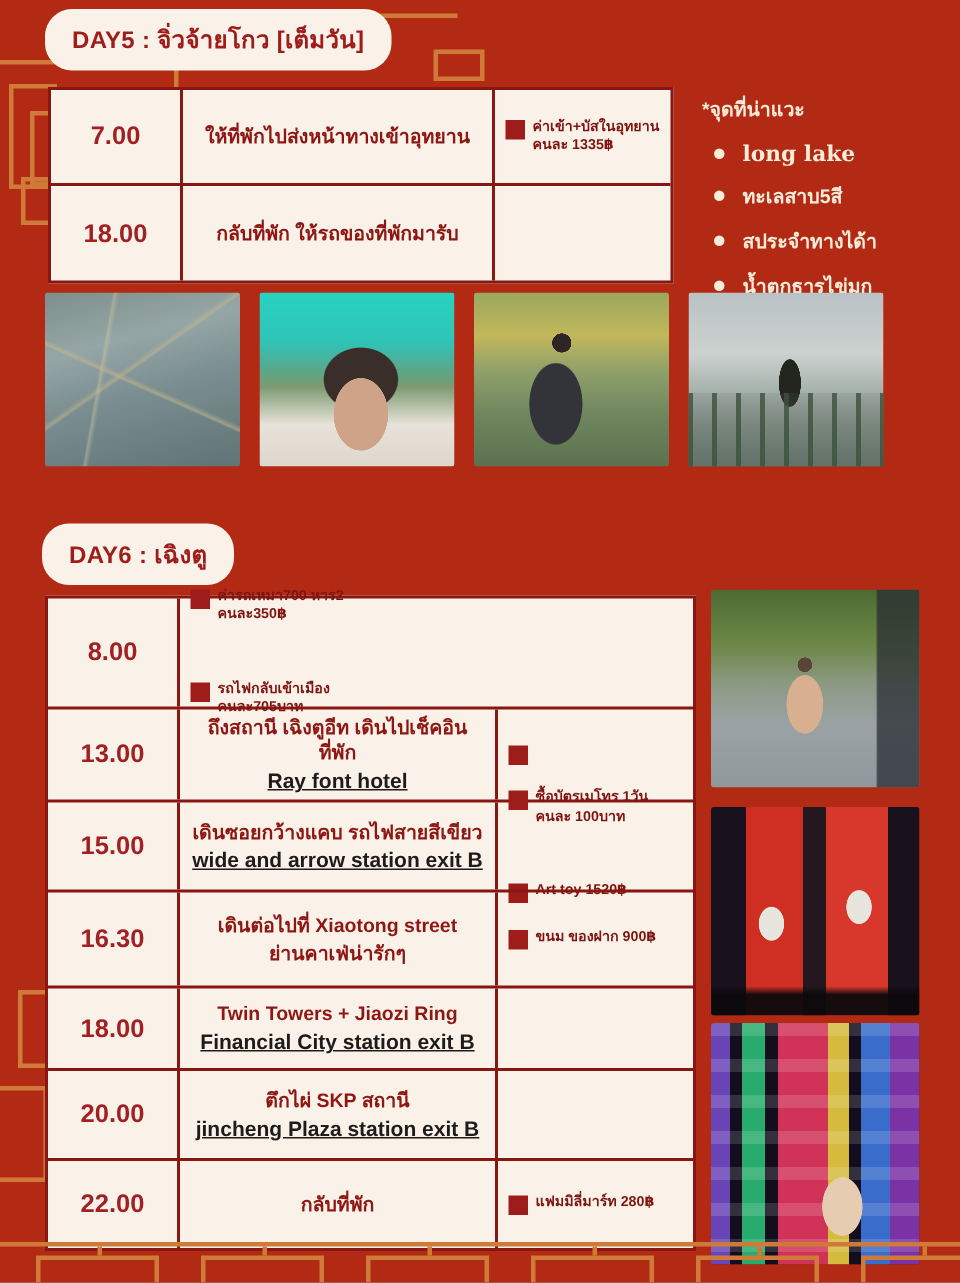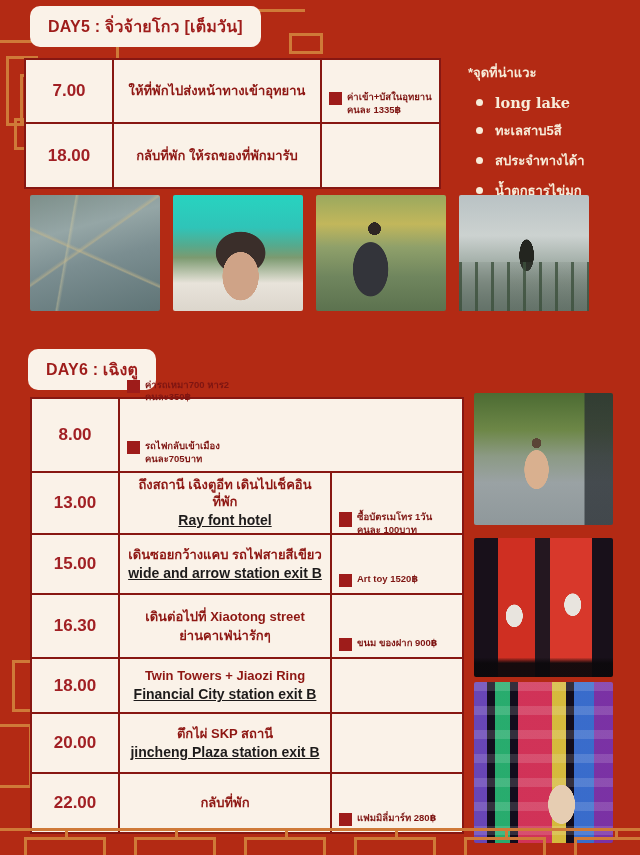--- a/index.html
+++ b/index.html
@@ -26,49 +26,49 @@
   .d9{left:-8px;top:724px;width:34px;height:58px}
 
   .bottom-band{position:absolute;left:0;top:828px;width:640px;height:27px;}
   .bb-line{position:absolute;left:0;top:0;width:100%;height:3px;background:var(--lattice);}
   .bb-boxes{position:absolute;left:24px;top:9px;display:flex;gap:28px;}
   .bb-box{position:relative;width:76px;height:15px;border:3px solid var(--lattice);}
   .bb-box::before{content:'';position:absolute;left:50%;top:-9px;width:3px;height:6px;background:var(--lattice);}
 
   
   .pill{position:absolute;background:var(--panel);color:var(--dark-red);font-weight:800;
-    font-size:16px;padding:8px 18px;border-radius:10px;letter-spacing:.2px;}
+    font-size:16px;padding:8px 18px;border-radius:18px;letter-spacing:.2px;}
   #pill5{left:30px;top:6px;}
   #pill6{left:28px;top:349px;}
 
   
   .ttable{position:absolute;background:var(--panel);border:2px solid var(--border);
     display:flex;flex-direction:column;}
-  #t5{left:24px;top:58px;width:413px;}
+  #t5{left:32px;top:58px;width:413px;}
   #t6{left:30px;top:397px;width:430px;}
   .t-row{display:flex;align-items:stretch;}
   .t-row + .t-row{border-top:2px solid var(--border);}
   #t5 .t-row:nth-child(1){height:62px}
   #t5 .t-row:nth-child(2){height:63px}
   #t6 .t-row:nth-child(1){height:72px}
   #t6 .t-row:nth-child(2){height:60px}
   #t6 .t-row:nth-child(3){height:58px}
   #t6 .t-row:nth-child(4){height:62px}
   #t6 .t-row:nth-child(5){height:53px}
   #t6 .t-row:nth-child(6){height:58px}
   #t6 .t-row:nth-child(7){height:58px}
   .t-time{width:86px;flex:0 0 auto;display:flex;align-items:center;justify-content:center;
     color:var(--time-red);font-weight:800;font-size:17px;border-right:2px solid var(--border);}
   .t-activity{flex:1;display:flex;flex-direction:column;align-items:center;justify-content:center;
     text-align:center;border-right:2px solid var(--border);padding:3px 6px;gap:1px;}
   .t-line{font-size:13px;font-weight:800;line-height:1.32;}
   .t-line.red{color:var(--act-red);}
   .t-line.black{color:var(--ink);font-size:14px;text-decoration:underline;}
   .t-line.red-normal{color:var(--act-red);font-weight:600;font-size:12.5px;}
-  .t-notes{width:103px;flex:0 0 auto;display:flex;flex-direction:column;justify-content:flex-end;
+  .t-notes{width:103px;flex:0 0 auto;display:flex;flex-direction:column;justify-content:center;
     gap:8px;padding:6px 7px;}
   #t6 .t-notes{width:116px;gap:37px;}
   .note-item{display:flex;align-items:flex-start;}
   .note-square{width:13px;height:13px;background:var(--dark-red);margin:1px 5px 0 0;flex:0 0 auto;}
   .note-text{font-size:9.5px;line-height:1.3;color:var(--note-red);font-weight:700;text-align:left;}
 
   
   .highlights{position:absolute;left:468px;top:62px;width:168px;color:var(--cream);}
   .hl-header{font-weight:800;font-size:13px;margin-bottom:11px;}
   .hl-item{display:flex;align-items:center;margin-bottom:9px;}

